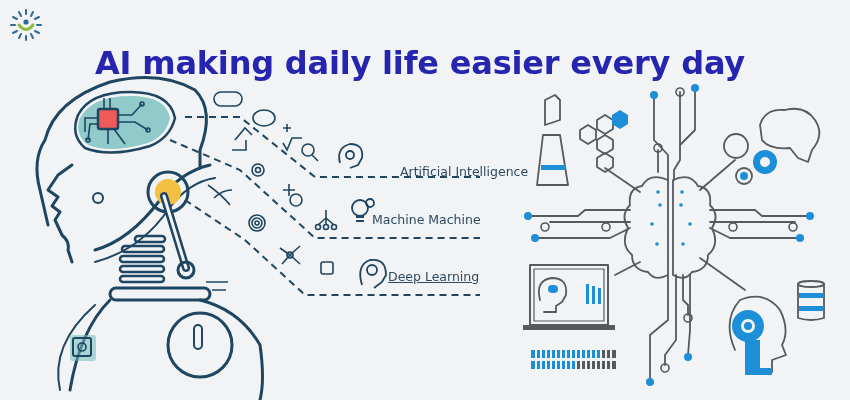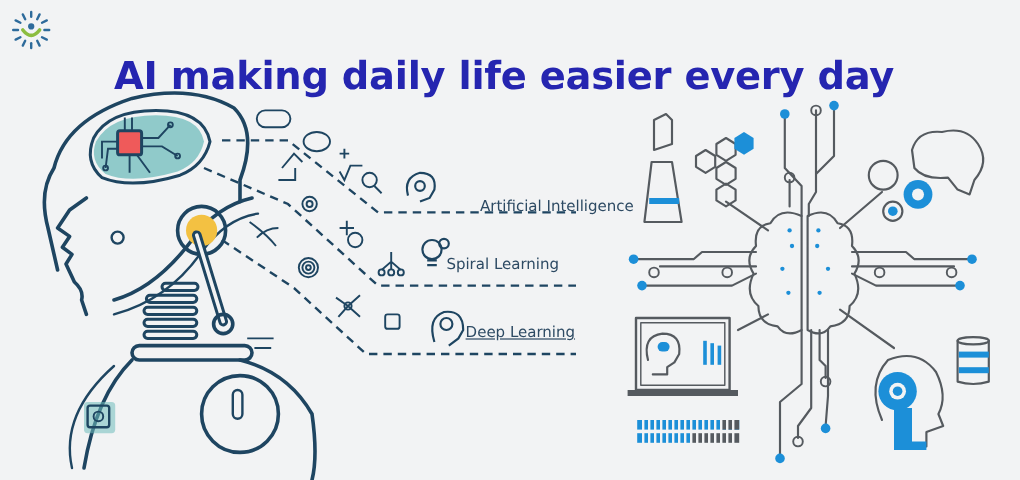--- a/index.html
+++ b/index.html
@@ -132,21 +132,21 @@
       <path d="M356 217 H364 M356 221 H364"></path>
     <circle cx="370" cy="203" r="4"></circle>
   </g>
   <g fill="none" stroke="#1e4561" stroke-width="1.8">
     <path d="M362 285 Q356 265 370 260 Q386 258 386 275 L382 282 L374 288"></path>
     <circle cx="372" cy="270" r="5"></circle>
   </g>
 </svg>
 
 <div class="abs label" style="left:358px; top:164px;margin-left:42px;">Artificial Intelligence</div>
-<div class="abs label" style="left:372px; top:212px;">Spiral Learning</div>
+<div class="abs label" style="left:372px; top:212px;">Machine Machine</div>
 <div class="abs label" style="left:388px; top:269px;text-decoration:underline;">Deep Learning</div>
 
 <svg width="850" height="400" viewBox="0 0 850 400">
   <g fill="none" stroke="#555a5f" stroke-width="1.8" stroke-linejoin="round" stroke-linecap="round">
 
     <path d="M668 180 Q650 172 642 186 Q628 188 630 205 Q620 215 628 228 Q620 245 632 255 Q632 270 648 272 Q655 282 668 275 Z"></path>
     <path d="M673 180 Q690 172 698 186 Q712 188 710 205 Q720 215 712 228 Q720 245 708 255 Q708 270 692 272 Q685 282 673 275 Z"></path>
 
     <path d="M654 95 V140 L668 155 V180"></path>
     <path d="M680 92 V160 L674 170 V180"></path>

